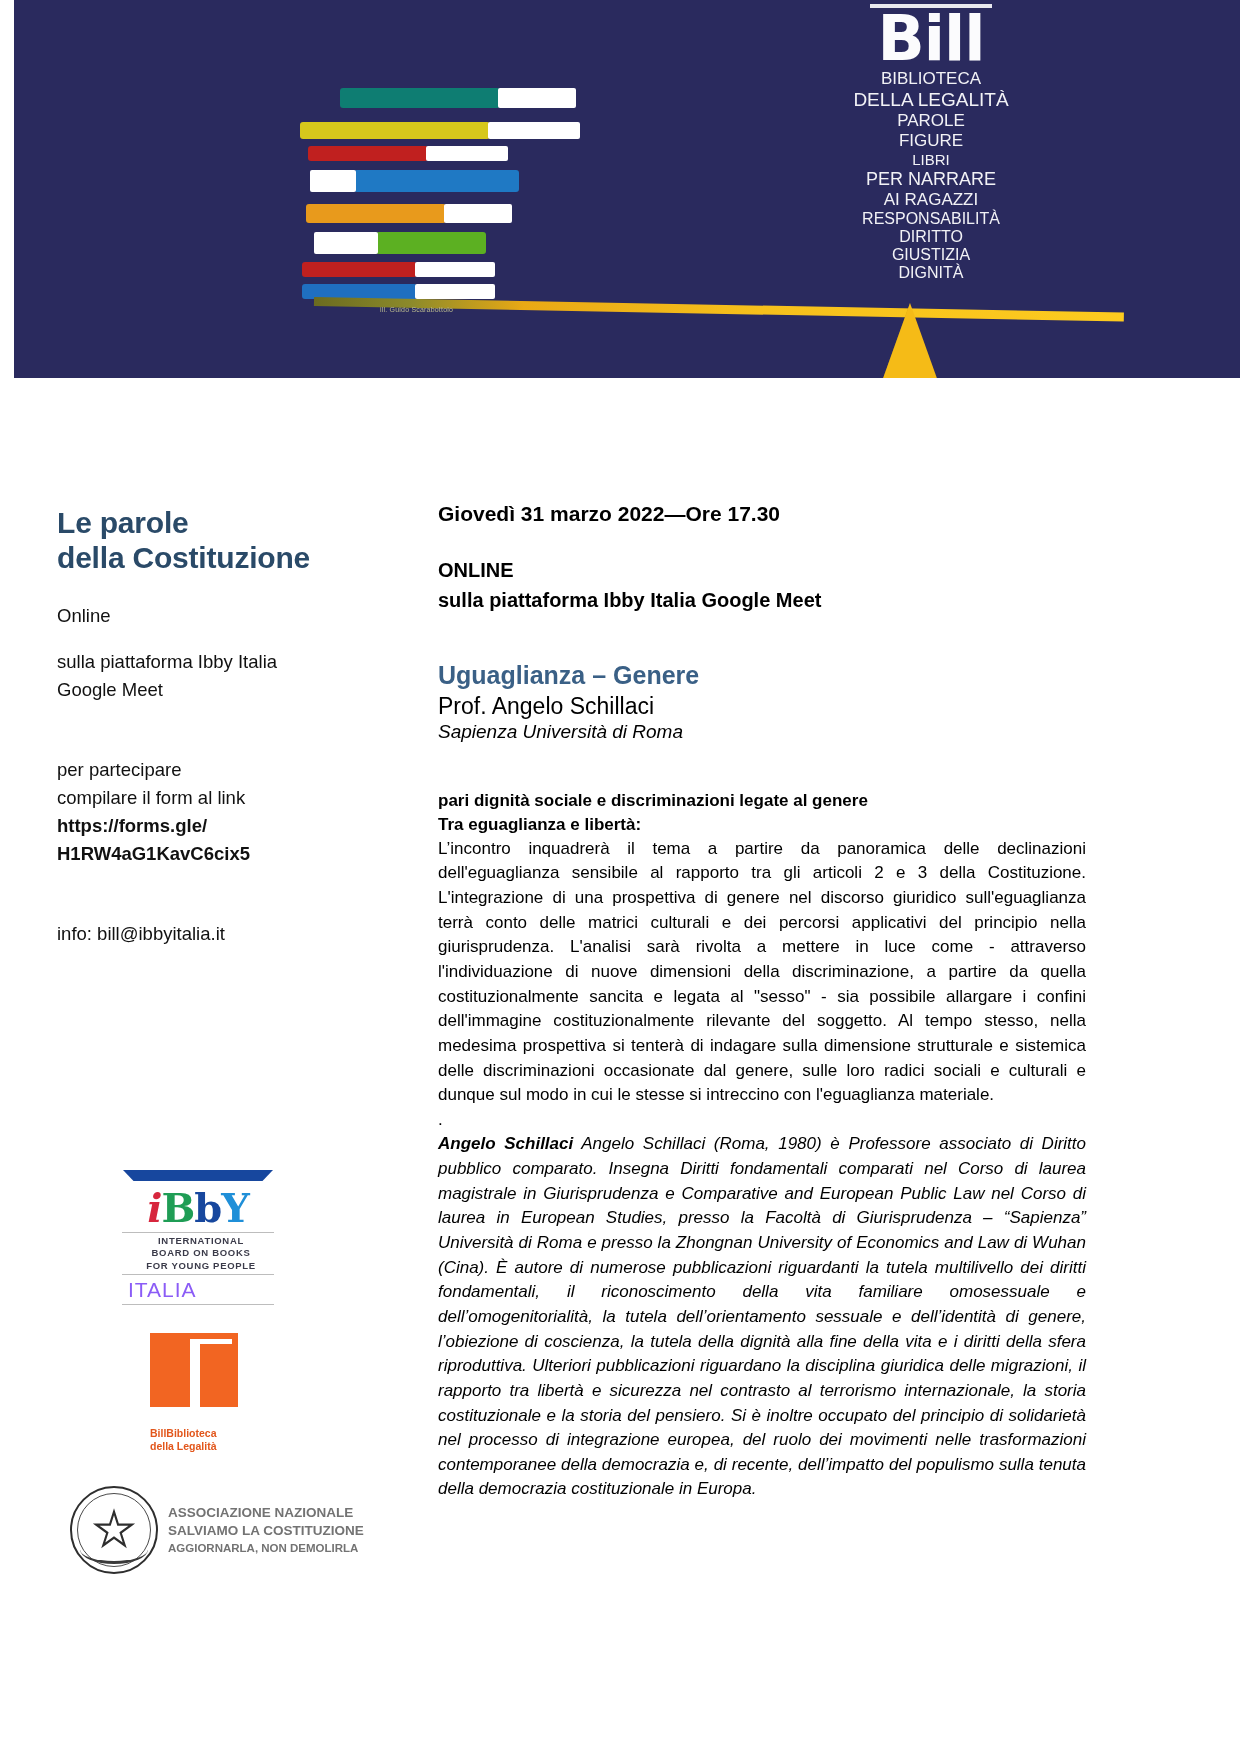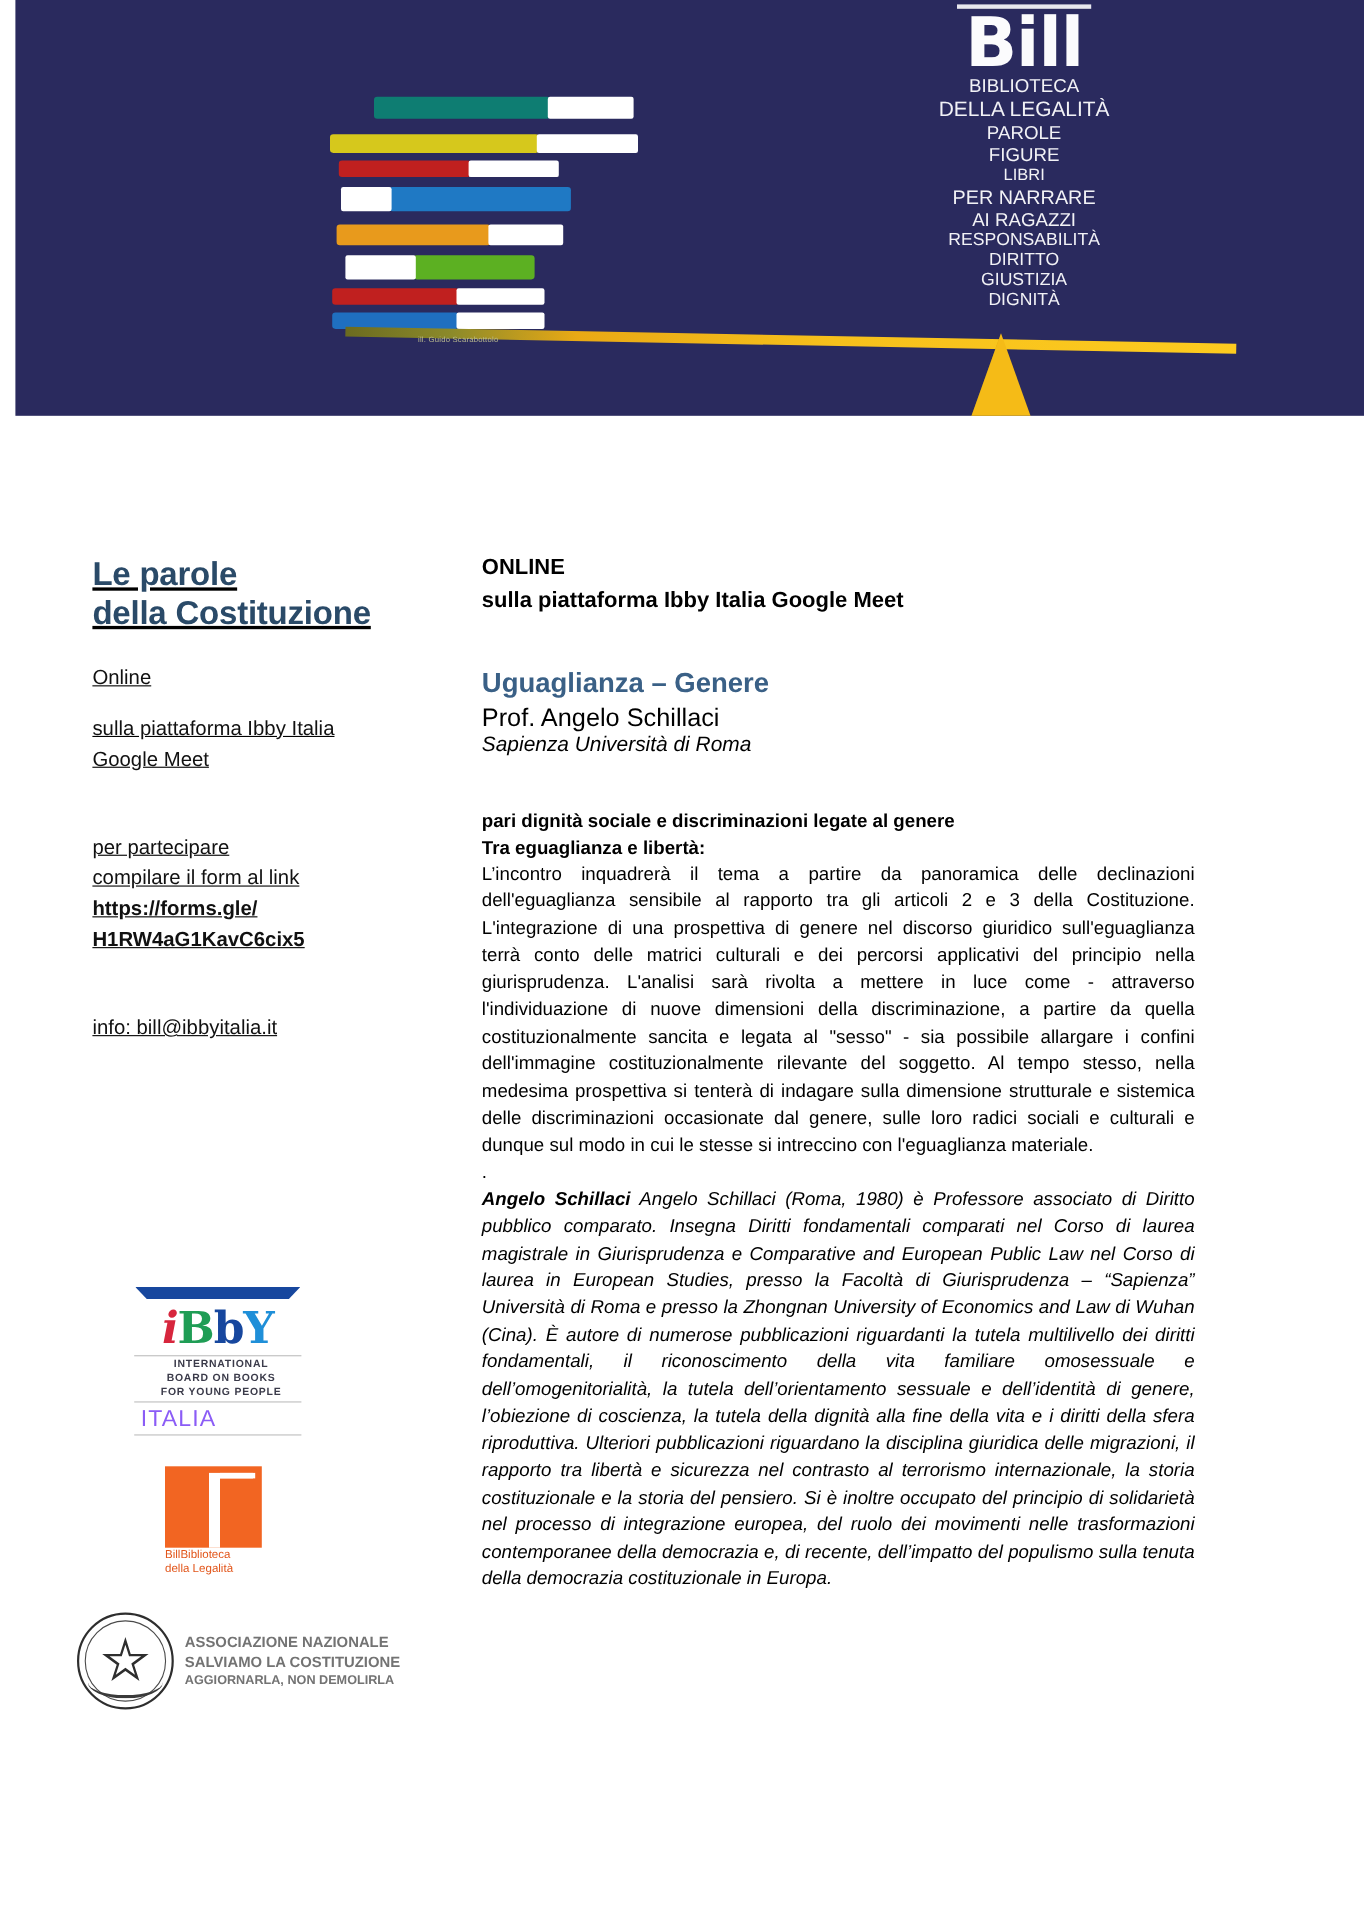--- a/index.html
+++ b/index.html
@@ -83,21 +83,21 @@
   .credit{
     position:absolute;left:366px;top:306px;
     font-size:7px;color:#b9b98f;letter-spacing:.2px;
     font-family:"Liberation Sans", sans-serif;
   }
 
   
   .page{position:absolute;left:0;top:482px;width:1240px;height:1272px;}
 
   .col-left{
-    position:absolute;left:84px;top:24px;width:340px;text-decoration:underline;
+    position:absolute;left:57px;top:24px;width:340px;
   }
   h1.title{
     margin:0 0 0 0;
     color:#2a4a68;
     font-size:30px;line-height:1.16;font-weight:bold;
     letter-spacing:-.2px;
   }
   .lt{font-size:18.5px;line-height:1.52;color:#111;margin-top:26px;}
   .lt p{margin:0 0 18px 0;}
   .lt p.tight{margin-bottom:0;}
@@ -140,21 +140,21 @@
     background:#fff;
   }
   .billlogo .sq::before{
     content:"";position:absolute;left:50px;top:6px;width:30px;height:5px;
     background:#fff;
   }
   .billlogo .cap{
     position:absolute;left:50px;top:6px;width:32px;height:5px;background:#fff;
   }
   .billlogo .txt{
-    margin-top:0;font-size:10.5px;font-weight:normal;color:#e2561b;
+    margin-top:20px;font-size:10.5px;font-weight:bold;color:#e2561b;
     line-height:1.2;
   }
 
   .assoc{position:relative;margin:34px 0 0 8px;display:flex;align-items:center;gap:10px;}
   .emblem{
     width:84px;height:84px;border-radius:50%;
     background:#fff;position:relative;flex:0 0 auto;
     border:2px solid #2e2e2e;
   }
   .emblem .ring{
@@ -320,20 +320,21 @@
       </div>
       <div class="assoc-txt">
         <div>ASSOCIAZIONE NAZIONALE</div>
         <div>SALVIAMO LA COSTITUZIONE</div>
         <div class="sm">AGGIORNARLA, NON DEMOLIRLA</div>
       </div>
     </div>
   </div>
 
   <div class="col-right">
+    <div class="dt">Giovedì 31 marzo 2022—Ore 17.30</div>
 
     <div class="online-blk">
       <span>ONLINE</span><br>
       <span>sulla piattaforma Ibby Italia Google Meet</span>
     </div>
 
     <h2 class="topic">Uguaglianza – Genere</h2>
     <div class="speaker">Prof. Angelo Schillaci</div>
     <div class="affil">Sapienza Università di Roma</div>
 

